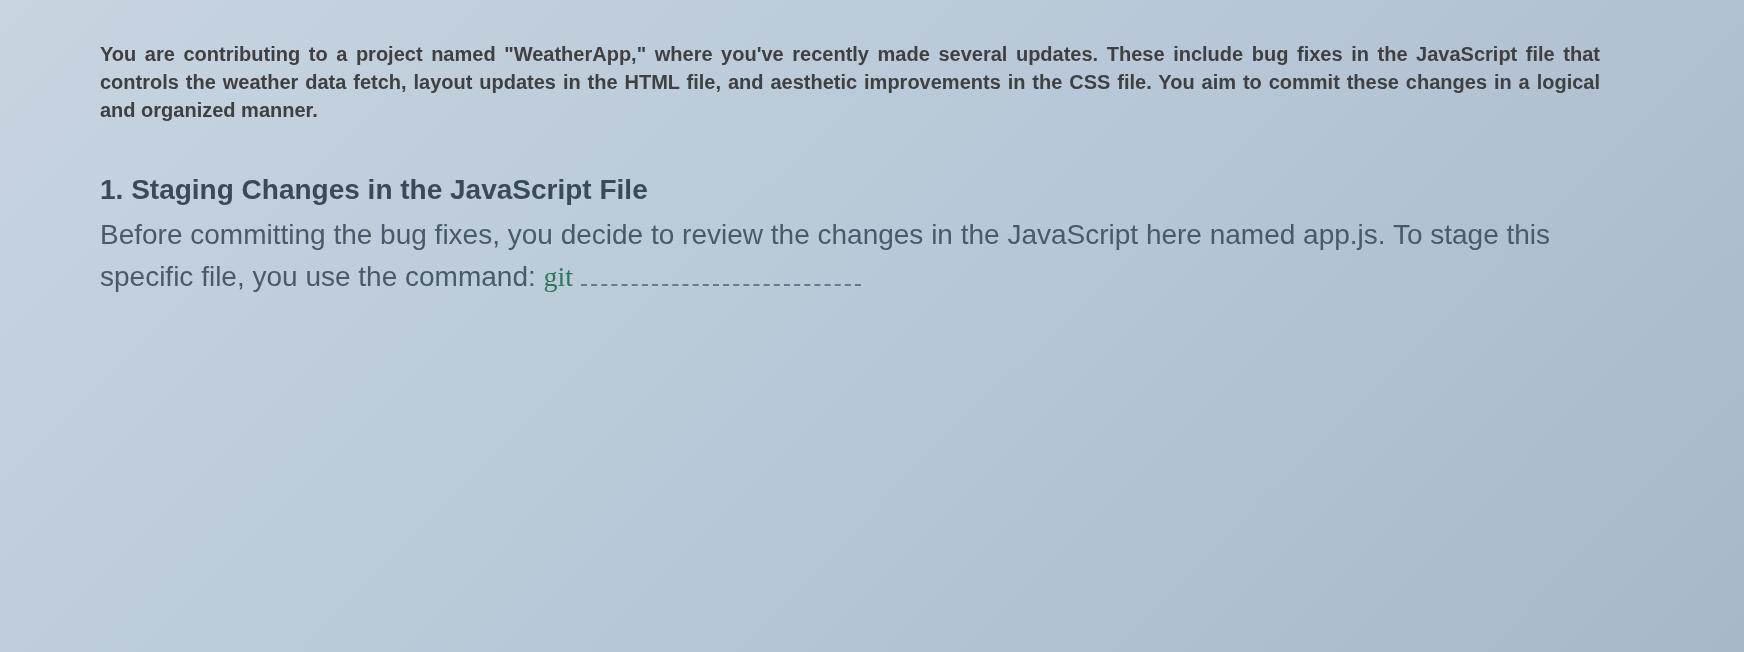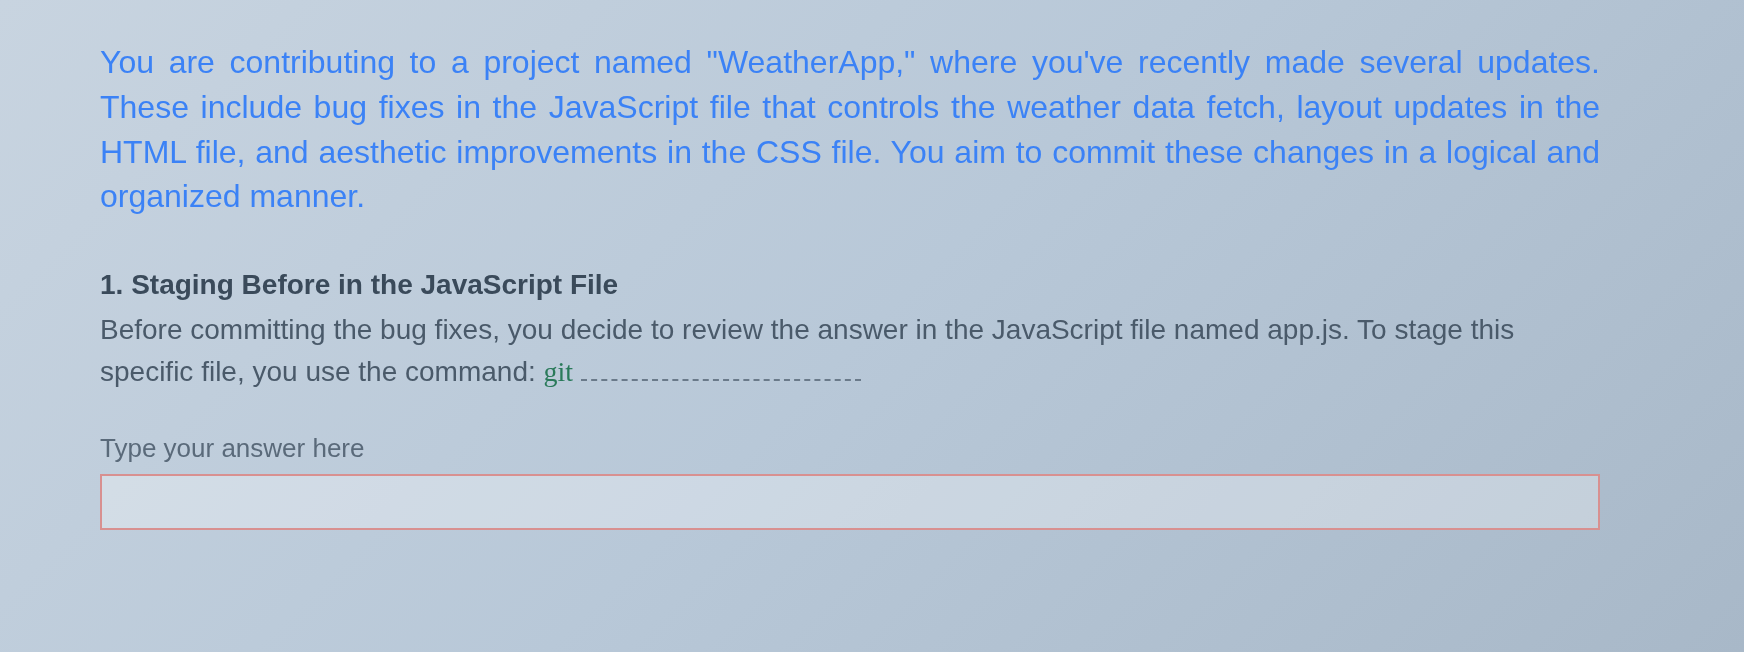--- a/index.html
+++ b/index.html
@@ -11,26 +11,27 @@
       font-family: Arial, sans-serif;
       background: linear-gradient(135deg, #c8d4e0 0%, #b8c8d8 50%, #a8b8c8 100%);
       padding: 40px 100px;
       min-height: 652px;
       color: #3a4a5a;
     }
     .content {
       max-width: 1500px;
     }
     .intro-text {
-      font-size: 32px;
+      font-size: 20px;
       line-height: 1.4;
-      color: #3b82f6;
+      color: #404040;
       text-align: justify;
       margin-bottom: 50px;
       filter: blur(0.5px);
+      font-weight: bold;
     }
     .question-section {
       margin-bottom: 40px;
     }
     .question-heading {
       font-size: 28px;
       font-weight: bold;
       color: #3a4a5a;
       margin-bottom: 8px;
       filter: blur(0.5px);
@@ -72,26 +73,22 @@
   </style>
 </head>
 <body>
 
 <div class="content">
   <p class="intro-text">You are contributing to a project named "WeatherApp," where you've recently made several updates. These include bug fixes in the JavaScript file that controls the weather data fetch, layout updates in the HTML file, and aesthetic improvements in the CSS file. You aim to commit these changes in a logical and organized manner.</p>
 
   <div class="question-section">
     <div class="question-heading">
       <span>1.</span>
-      <span>Staging Before in the JavaScript File</span>
+      <span>Staging Changes in the JavaScript File</span>
     </div>
     <div class="question-body">
-      <span>Before committing the bug fixes, you decide to review the answer in the JavaScript file named app.js. To stage this specific file, you use the command: </span>
+      <span>Before committing the bug fixes, you decide to review the changes in the JavaScript here named app.js. To stage this specific file, you use the command: </span>
       <span class="code-inline">git</span>
       <span class="blank-line"></span>
     </div>
   </div>
 
-  <div>
-    <div class="answer-label">Type your answer here</div>
-    <input type="text" class="answer-input" value="" style="">
-  </div>
 </div>
 
 </body></html>

